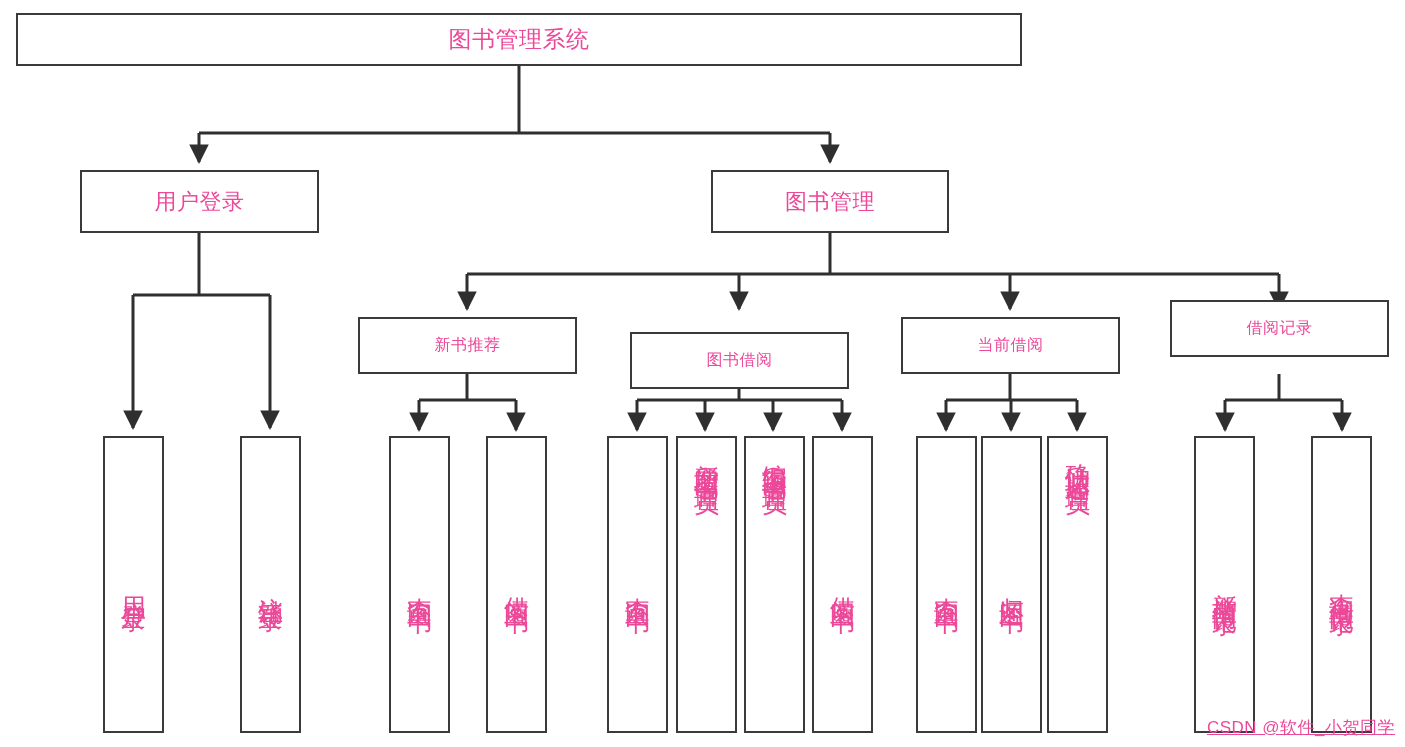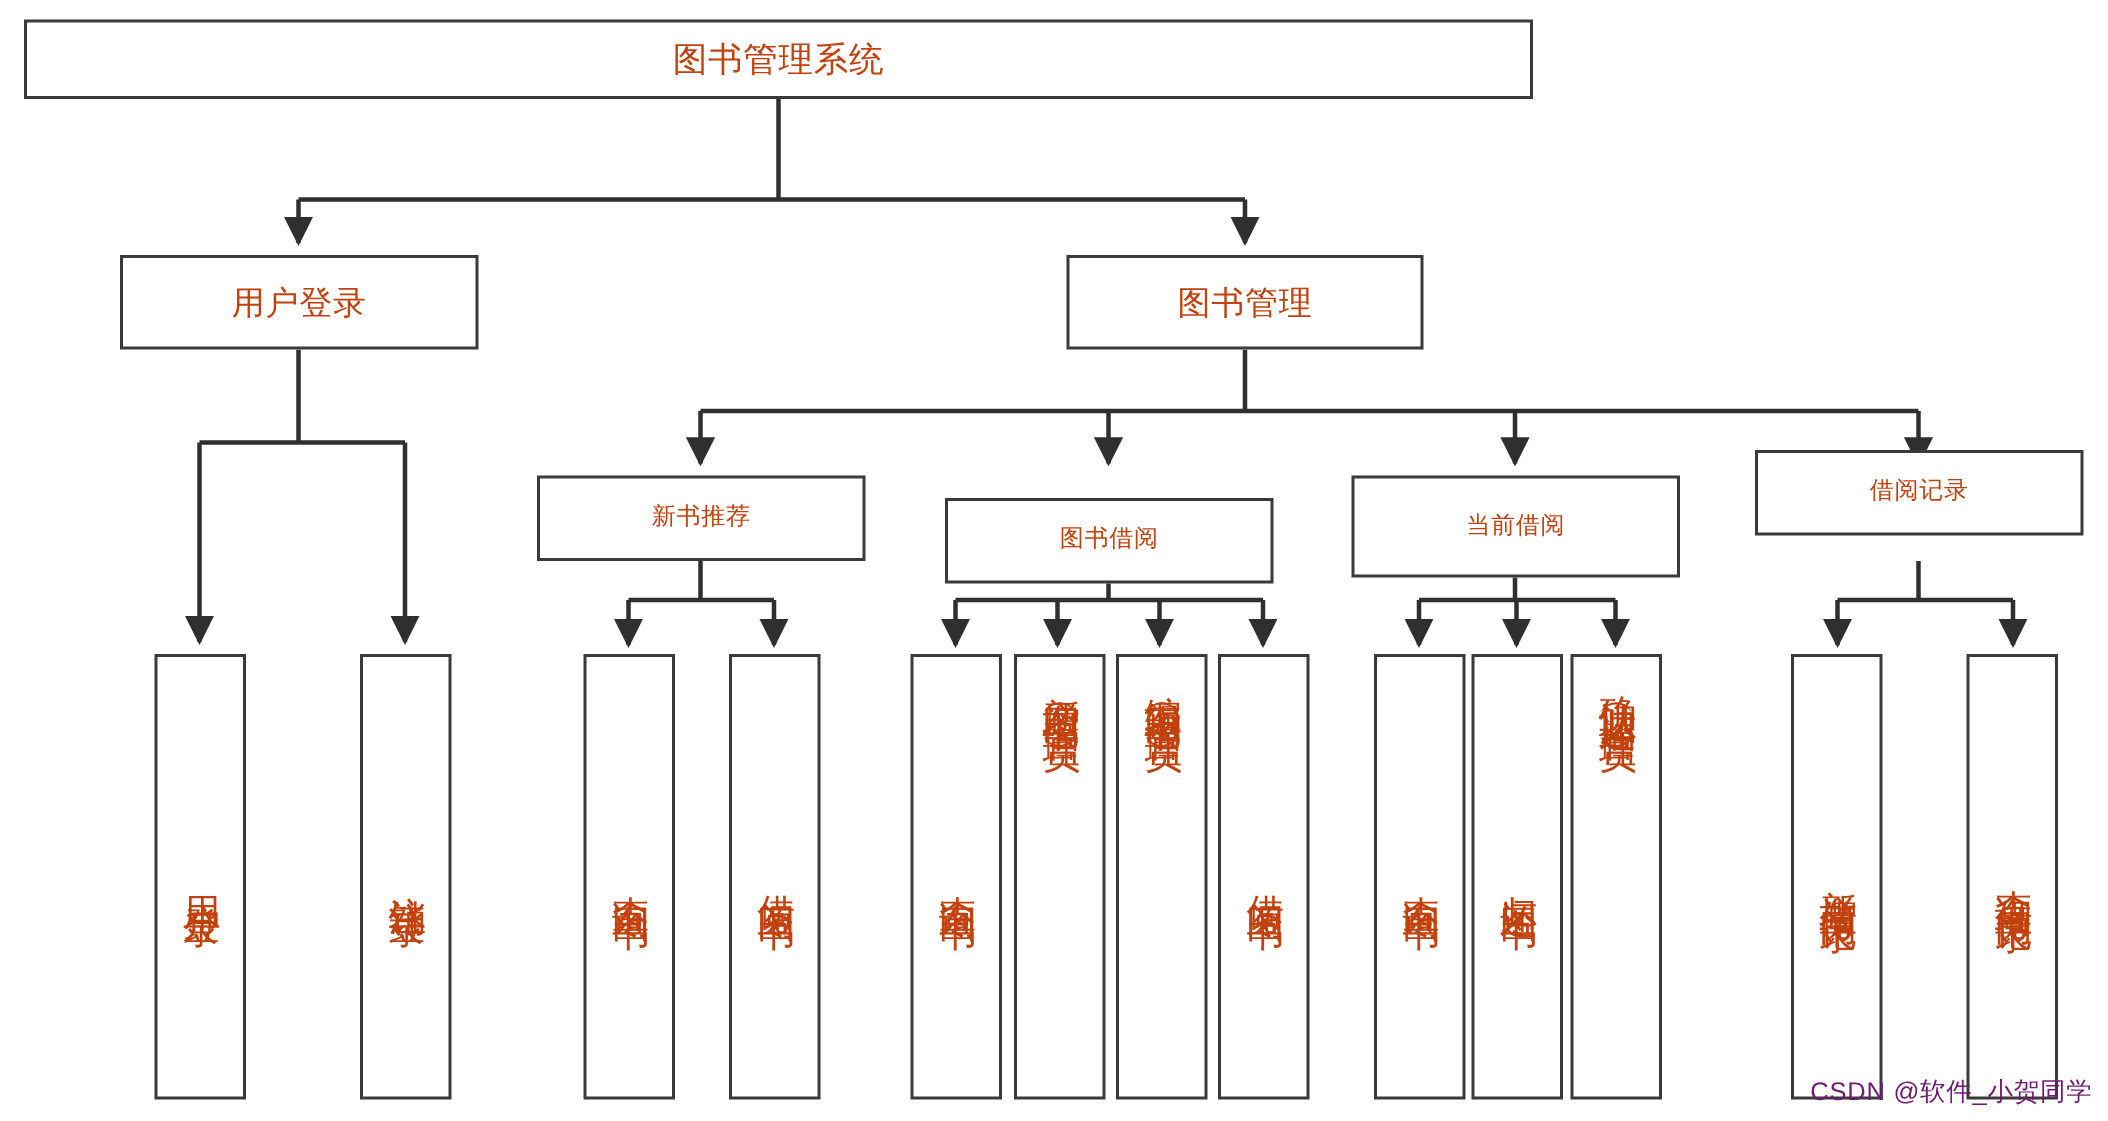--- a/index.html
+++ b/index.html
@@ -18,21 +18,21 @@
     background:#ffffff;
     display:flex;
     align-items:center;
     justify-content:center;
     text-align:center;
   }
   .node .lbl{
     display:block;
     line-height:1.18;
     letter-spacing:0.5px;
-    color:#c2410c;
+    color:#ec4899;
   }
   .node.root .lbl{font-size:23px;}
   .node.lvl2 .lbl{font-size:22px;}
   .node.lvl3 .lbl{font-size:16px;}
 
   
   .node.leaf{
     align-items:flex-start;
     padding-top:6px;
   }
@@ -47,23 +47,24 @@
   .node.leaf.center{align-items:center;padding-top:0;}
 
   
   #wires{position:absolute;left:0;top:0;width:1405px;height:747px;}
 
   
   #watermark{
     position:absolute;
     right:10px;bottom:8px;
     font-size:17px;
-    color:#701a75;
+    color:#ec4899;
     letter-spacing:0.5px;
     white-space:nowrap;
+    text-decoration:underline;
   }
 </style>
 </head>
 <body>
 
 <div id="canvas">
 
   <svg id="wires" viewBox="0 0 1405 747" xmlns="http://www.w3.org/2000/svg">
     <defs>
       <marker id="arw" viewBox="0 0 10 10" refX="9" refY="5" markerWidth="6.5" markerHeight="6.5" orient="auto-start-reverse">
@@ -124,21 +125,21 @@
   <div class="node lvl2" style="left:711px;top:170px;width:238px;height:63px;">
     <span class="lbl">图书管理</span>
   </div>
 
   <div class="node lvl3" style="left:358px;top:317px;width:219px;height:57px;">
     <span class="lbl">新书推荐</span>
   </div>
   <div class="node lvl3" style="left:630px;top:332px;width:219px;height:57px;">
     <span class="lbl">图书借阅</span>
   </div>
-  <div class="node lvl3" style="left:901px;top:317px;width:219px;height:68px;">
+  <div class="node lvl3" style="left:901px;top:317px;width:219px;height:57px;">
     <span class="lbl">当前借阅</span>
   </div>
   <div class="node lvl3" style="left:1170px;top:300px;width:219px;height:57px;">
     <span class="lbl">借阅记录</span>
   </div>
 
   <div class="node leaf center" style="left:103px;top:436px;width:61px;height:297px;">
     <span class="lbl">用户登录</span>
   </div>
   <div class="node leaf center" style="left:240px;top:436px;width:61px;height:297px;">

